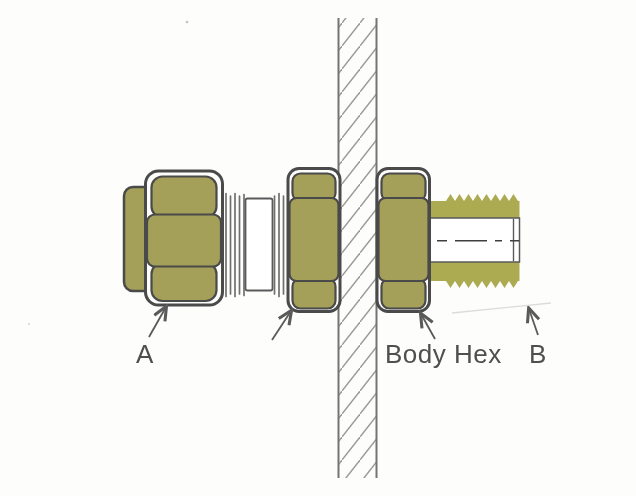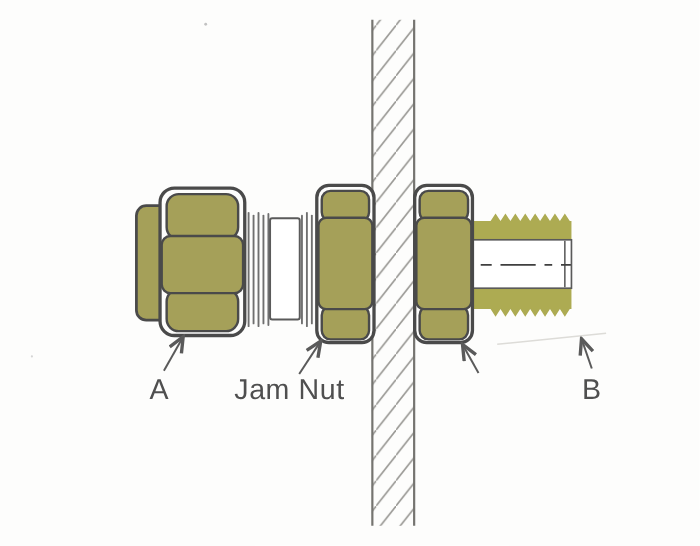--- a/index.html
+++ b/index.html
@@ -90,15 +90,15 @@
       <line x1="435" y1="339" x2="421" y2="314" marker-end="url(#ah)"></line>
       <line x1="538" y1="335" x2="529" y2="309" marker-end="url(#ah)"></line>
     </g>
 
     <line x1="452" y1="313" x2="551" y2="303" stroke="#dddcd8" stroke-width="1.4"></line>
     <circle cx="187" cy="22" r="1.3" fill="#c2c2c2"></circle>
     <circle cx="29" cy="324" r="1" fill="#d5d5d5"></circle>
   </svg>
 
   <div class="callout" style="left:136px;top:341px">A</div>
-  <div class="callout" style="left:213px;top:341px">Jam Nut</div>
+  <div class="callout" style="left:385px;top:341px">Body Hex</div>
   <div class="callout" style="left:529px;top:341px">B</div>
 </div>
 
 </body></html>

